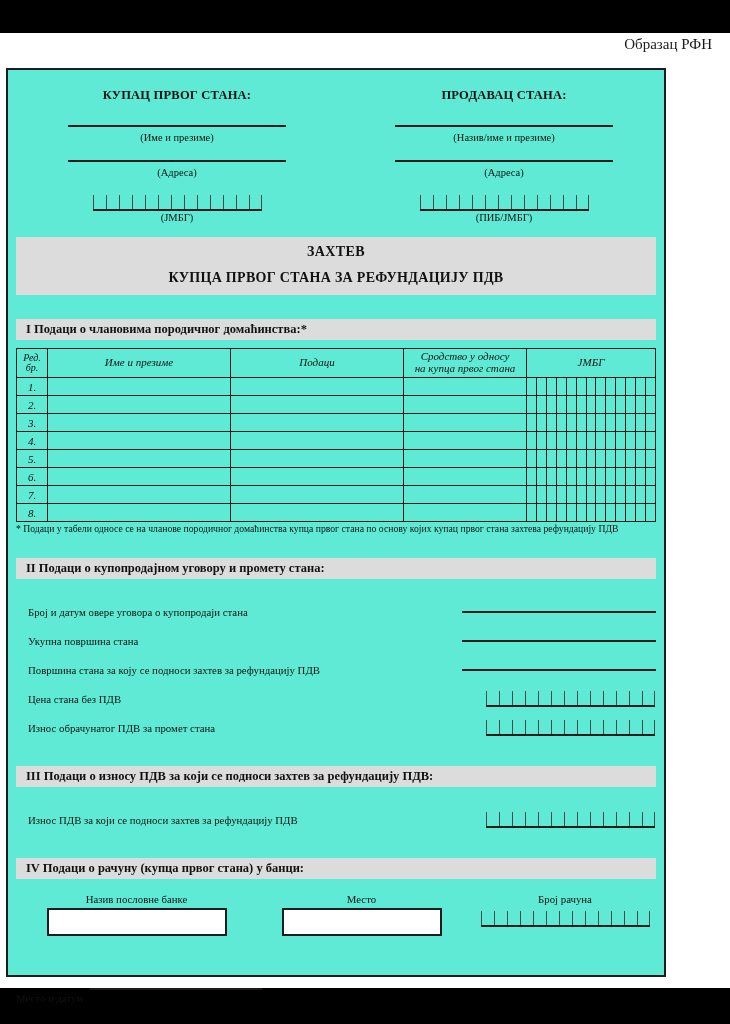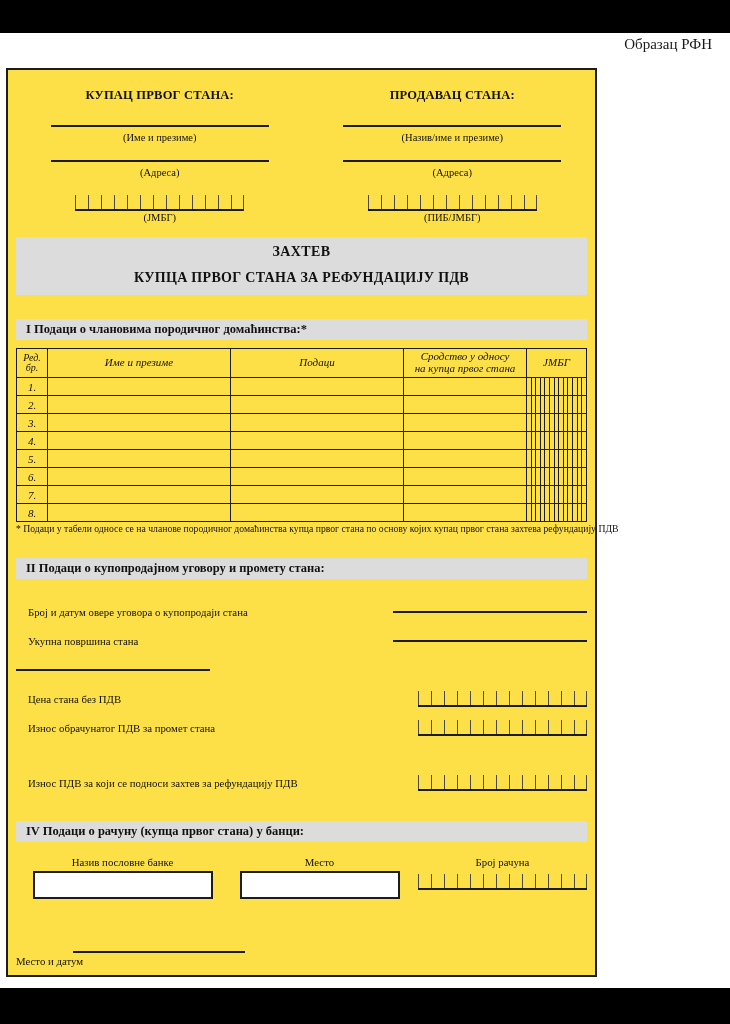--- a/index.html
+++ b/index.html
@@ -34,25 +34,25 @@
     left: 0; top: 36px;
     width: 712px;
     text-align: right;
     font-size: 15px;
     color: #1a1a1a;
   }
 
   .page-frame {
     position: absolute;
     left: 6px; top: 68px;
-    width: 591px;
+    width: 660px;
     height: 909px;
     border: 2px solid #1c1c1c;
     box-sizing: border-box;
-    background: #fde047;
+    background: #5eead4;
   }
 
   .inner {
     position: relative;
     width: 100%;
     height: 100%;
   }
 
   
   .parties {
@@ -484,20 +484,21 @@
             <div class="line-fill"></div>
           </div>
         </div>
         <div class="frow">
           <div class="lbl">Укупна површина стана</div>
           <div class="fld">
             <div class="line-fill"></div>
           </div>
         </div>
         <div class="frow">
+          <div class="lbl">Површина стана за коју се подноси захтев за рефундацију ПДВ</div>
           <div class="fld">
             <div class="line-fill"></div>
           </div>
         </div>
         <div class="frow">
           <div class="lbl"> Цена стана без ПДВ</div>
           <div class="fld">
             <div class="comb">
               <div class="cell"></div>
               <div class="cell"></div>
@@ -532,20 +533,21 @@
               <div class="cell"></div>
               <div class="cell"></div>
               <div class="cell"></div>
             </div>
           </div>
         </div>
       </div>
 
   <div class="spacer-md"></div>
 
+  <div class="section-band">III Подаци о износу ПДВ за који се подноси захтев за рефундацију ПДВ:</div>
   <div class="spacer-sm"></div>
   <div id="section3-fields">
         <div class="frow">
           <div class="lbl">Износ ПДВ за који се подноси захтев за рефундацију ПДВ</div>
           <div class="fld">
             <div class="comb">
               <div class="cell"></div>
               <div class="cell"></div>
               <div class="cell"></div>
               <div class="cell"></div>

